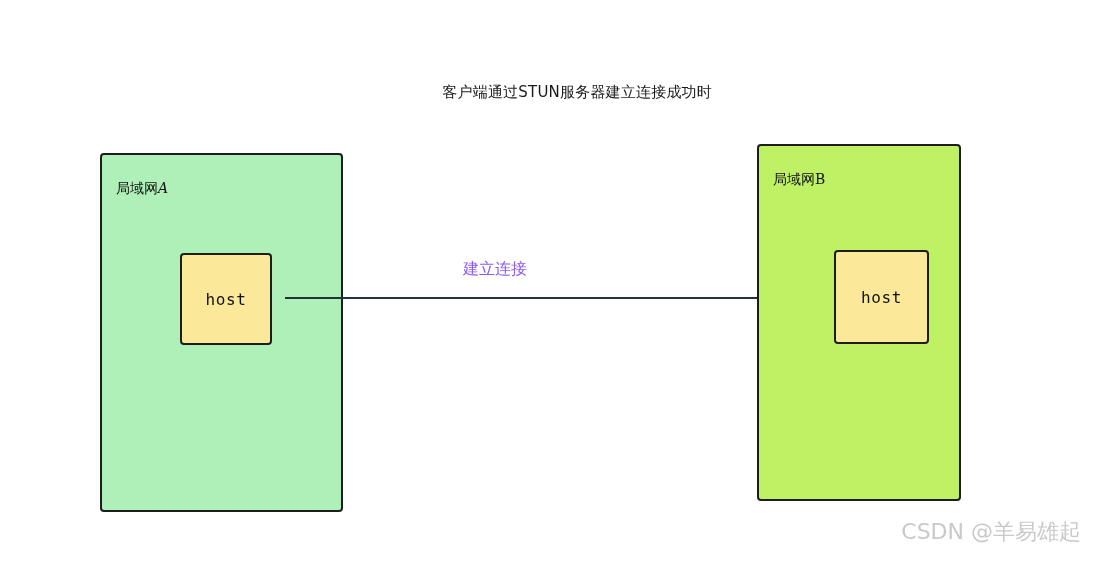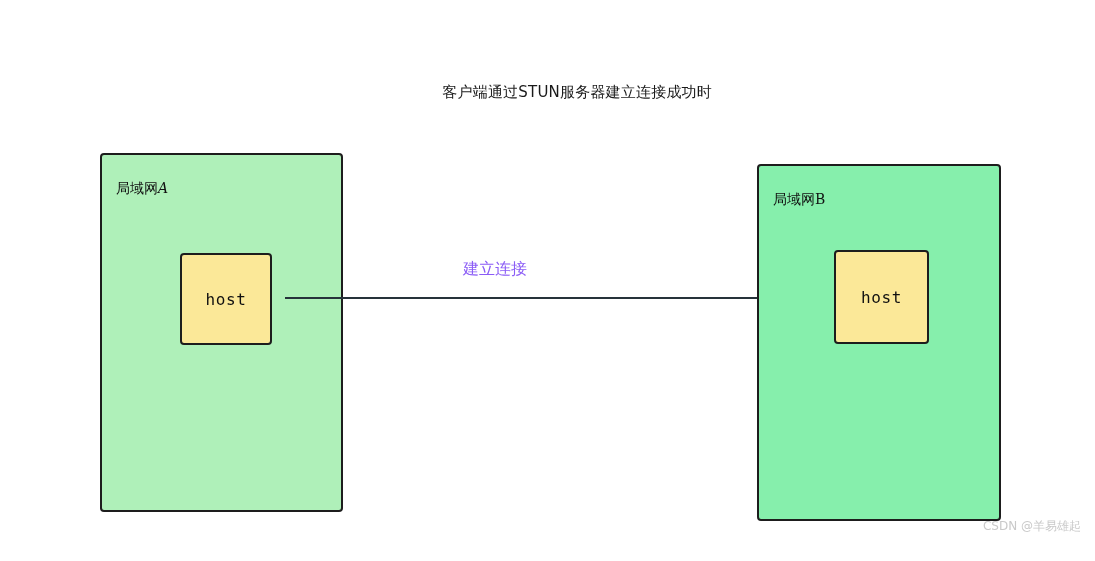--- a/index.html
+++ b/index.html
@@ -42,24 +42,24 @@
   }
   #lan-a {
     left: 100px;
     top: 153px;
     width: 243px;
     height: 359px;
     background: #aff0b9;
   }
   #lan-b {
     left: 757px;
-    top: 164px;
-    width: 244px;
+    top: 144px;
+    width: 204px;
     height: 357px;
-    background: #86efac;
+    background: #bef264;
   }
   .lan-label {
     position: absolute;
     left: 14px;
     top: 24px;
     font-size: 14px;
     line-height: 18px;
     color: #111111;
     white-space: nowrap;
     font-family: "DejaVu Sans", sans-serif;
@@ -121,22 +121,22 @@
     line-height: 18px;
     color: #8b5cf6;
     white-space: nowrap;
     font-family: "DejaVu Sans", sans-serif;
   }
 
   
   #watermark {
     position: absolute;
     right: 14px;
-    bottom: 24px;
-    font-size: 12px;
+    bottom: 18px;
+    font-size: 22px;
     line-height: 22px;
     color: #c9c9c9;
     white-space: nowrap;
     font-family: "DejaVu Sans", sans-serif;
     user-select: none;
     margin-left: 36px;
   }
 </style>
 </head>
 <body>

